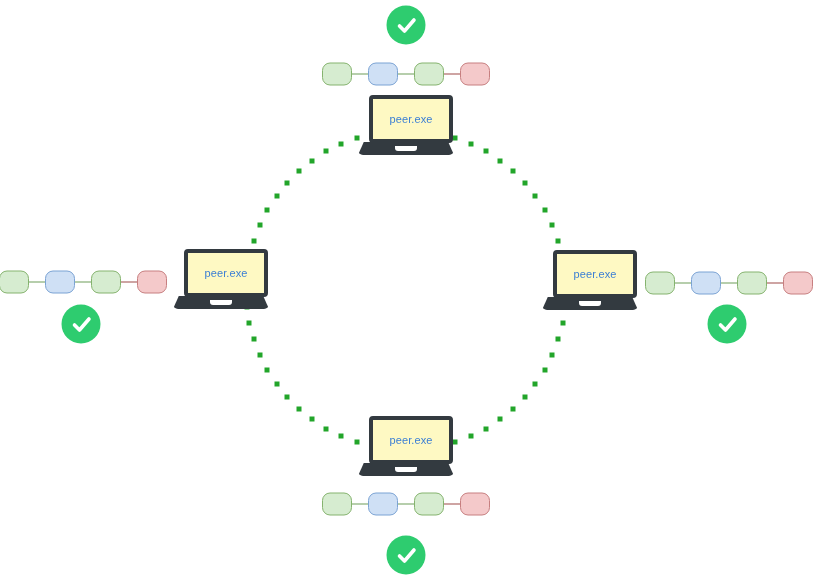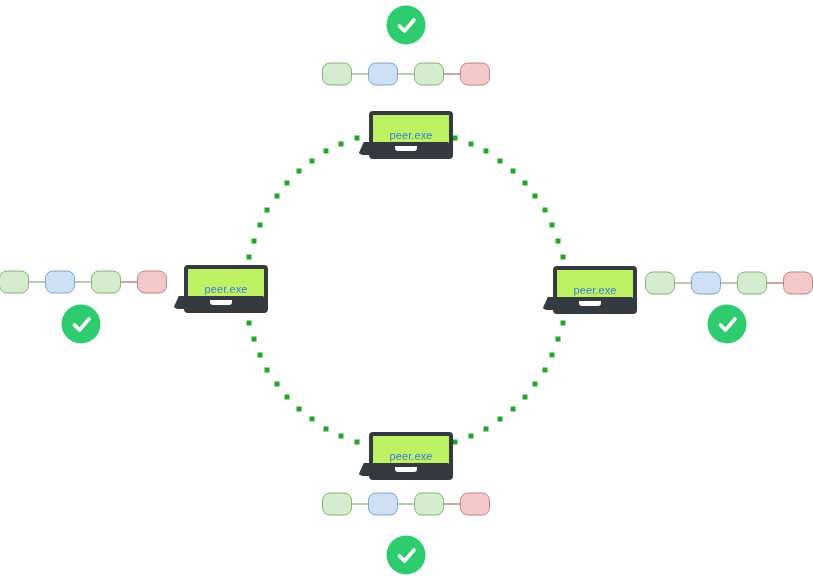--- a/index.html
+++ b/index.html
@@ -38,27 +38,27 @@
   
   .laptop {
     position: absolute;
     transform: translate(-50%, -50%);
     width: 96px;
     height: 64px;
   }
   .laptop-screen {
     position: absolute;
     left: 11px;
-    top: 16px;
+    top: 0;
     width: 84px;
     height: 48px;
     box-sizing: border-box;
     border: 4px solid #333a40;
     border-radius: 4px;
-    background: #bef264;
+    background: #fef9c3;
     display: flex;
     align-items: center;
     justify-content: center;
   }
   .laptop-label {
     font-size: 11px;
     color: #3b7fd4;
     letter-spacing: 0.1px;
     white-space: nowrap;
   }

